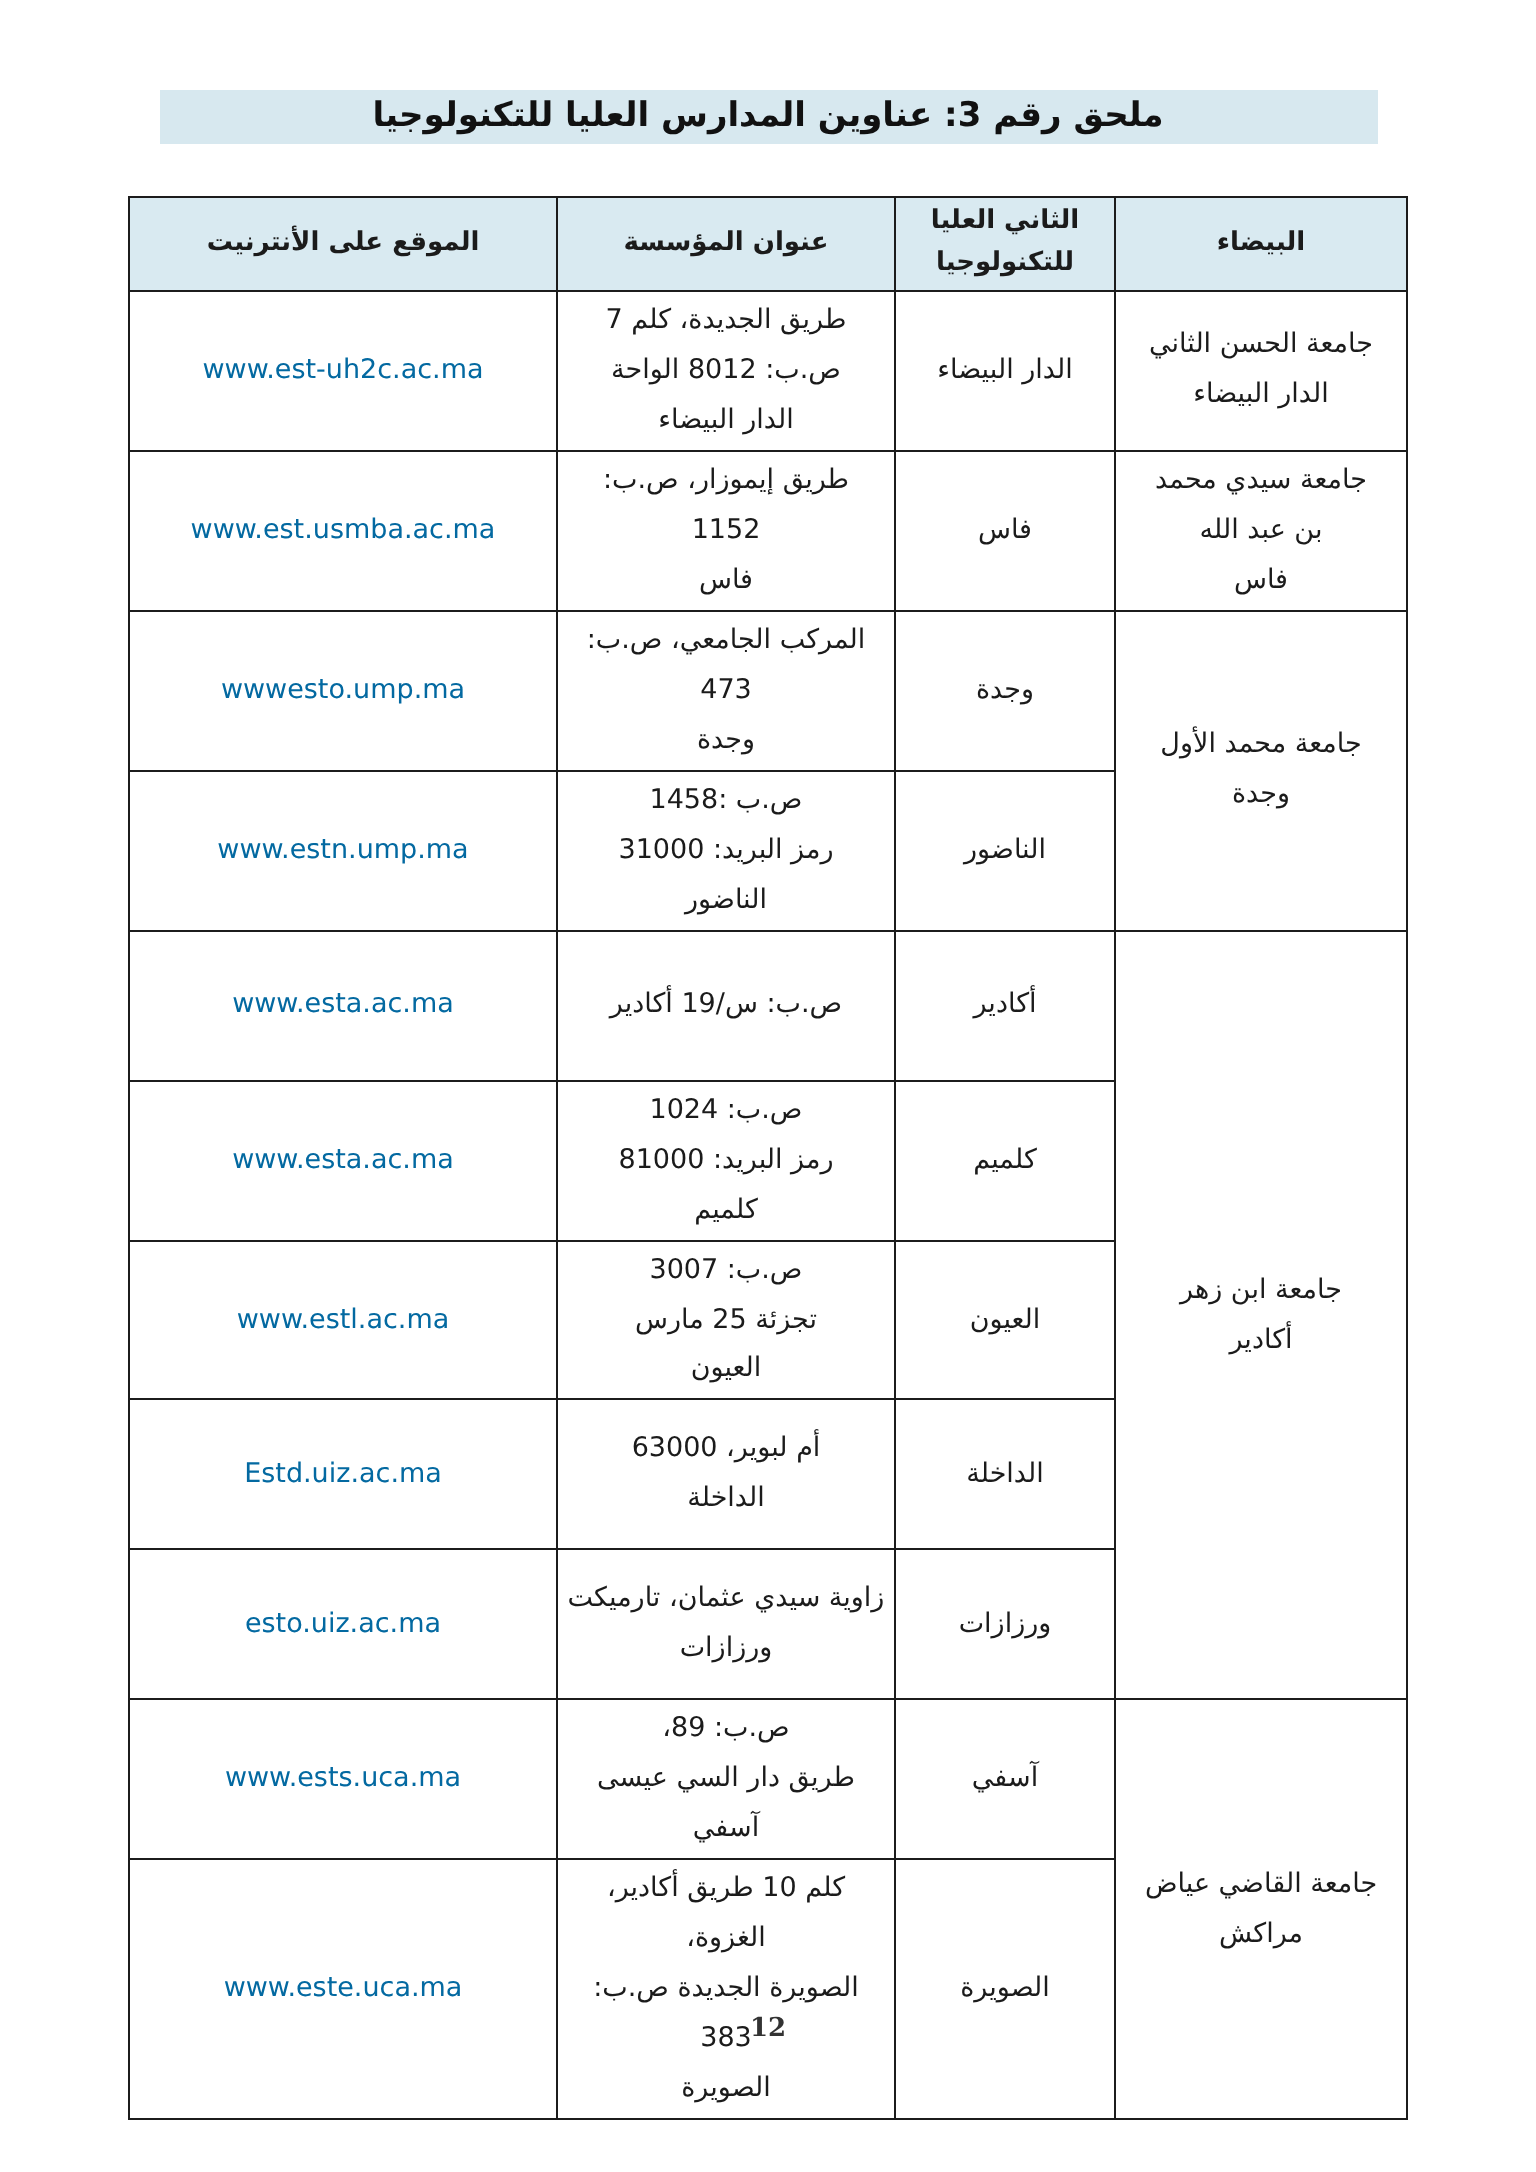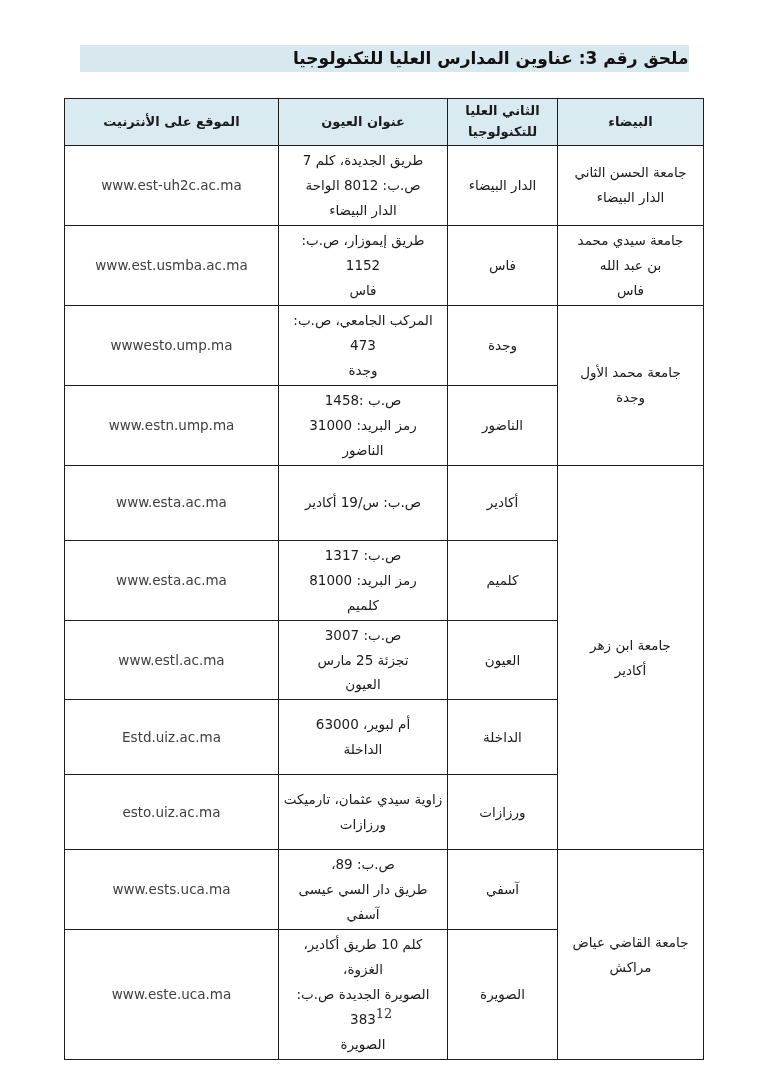--- a/index.html
+++ b/index.html
@@ -13,20 +13,21 @@
     direction: rtl;
     overflow: hidden;
   }
   .title-bar {
     width: 609px;
     margin: 45px auto 0 auto;
     background: #d7e8ef;
     min-height: 27px;
     display: flex;
     align-items: center;
+    justify-content: center;
   }
   .title-bar .title-text {
     font-size: 17px;
     font-weight: bold;
     color: #111111;
     line-height: 1.4;
     white-space: nowrap;
   }
   table.addr-table {
     width: 639px;
@@ -52,35 +53,36 @@
   table.addr-table td {
     background: #ffffff;
     font-size: 13.5px;
     line-height: 1.85;
   }
   tr.body-row { height: 75px; }
   td.website-cell {
     direction: ltr;
     font-size: 12.5px;
     white-space: nowrap;
-    color: #404040;
+    color: #0369a1;
   }
   td.university-cell { font-size: 13.5px; }
   .page-footer {
     position: absolute;
     left: 0;
     width: 100%;
     top: 1003px;
     text-align: center;
     direction: ltr;
   }
   .page-footer .page-number {
     font-family: "DejaVu Serif", serif;
     font-size: 13px;
     color: #333333;
+    font-weight: bold;
   }
 </style>
 </head>
 <body>
 
 <div class="title-bar">
   <span class="title-text">ملحق رقم 3: عناوين المدارس العليا للتكنولوجيا</span>
 </div>
 
 <table class="addr-table">
@@ -88,21 +90,21 @@
     <col style="width:146px">
     <col style="width:110px">
     <col style="width:169px">
     <col style="width:214px">
   </colgroup>
   <thead>
     <tr>
       <th>البيضاء</th>
       <th>الثاني العليا
 للتكنولوجيا</th>
-      <th>عنوان العيون</th>
+      <th>عنوان المؤسسة</th>
       <th>الموقع على الأنترنيت</th>
     </tr>
   </thead>
   <tbody>
     <tr class="body-row">
       <td class="university-cell">جامعة الحسن الثاني
 الدار البيضاء</td>
       <td class="school-cell">الدار البيضاء</td>
       <td class="address-cell">طريق الجديدة، كلم 7
 ص.ب: 8012 الواحة
@@ -135,21 +137,21 @@
     </tr>
     <tr class="body-row">
       <td class="university-cell" rowspan="5">جامعة ابن زهر
 أكادير</td>
       <td class="school-cell">أكادير</td>
       <td class="address-cell">ص.ب: س/19 أكادير</td>
       <td class="website-cell">www.esta.ac.ma</td>
     </tr>
     <tr class="body-row">
       <td class="school-cell">كلميم</td>
-      <td class="address-cell">ص.ب: 1317
+      <td class="address-cell">ص.ب: 1024
 رمز البريد: 81000
 كلميم</td>
       <td class="website-cell">www.esta.ac.ma</td>
     </tr>
     <tr class="body-row">
       <td class="school-cell">العيون</td>
       <td class="address-cell">ص.ب: 3007
 تجزئة 25 مارس
 العيون</td>
       <td class="website-cell">www.estl.ac.ma</td>

